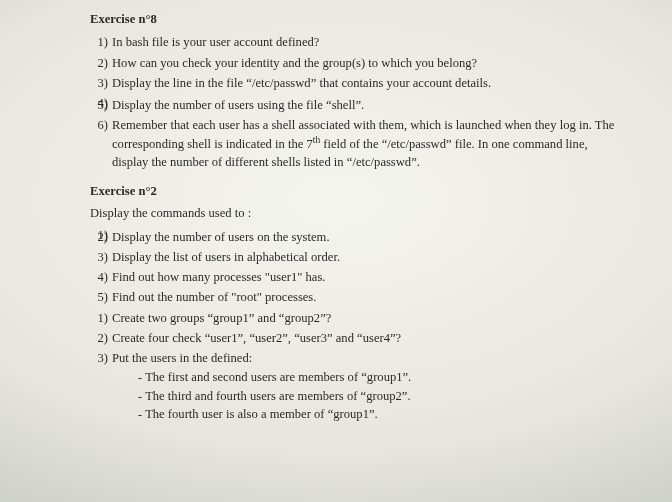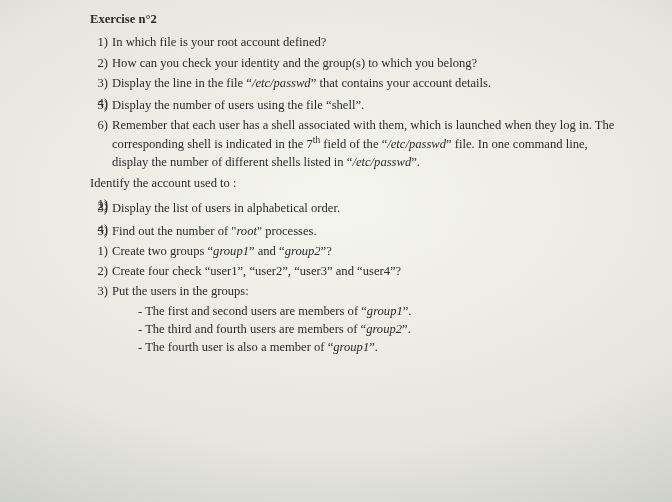--- a/index.html
+++ b/index.html
@@ -47,50 +47,51 @@
     text-align: right;
   }
   ul.sublist {
     margin: 1px 0 1px 26px;
     padding: 0;
     list-style: none;
   }
   ul.sublist > li::before {
     content: "- ";
   }
-  .i { font-style: italic; }
+  .i { }
   sup { font-size: 0.75em; line-height: 0; }
 </style>
 </head>
 <body>
 
 <div class="page">
 
-  <div class="ex-title">Exercise n°2</div>
+  <div class="ex-title">Exercise n°8</div>
   <ol class="qlist" id="ex1-list">
-      <li><span class="num">1)</span><span>In which file is your root account defined?</span></li>
+      <li><span class="num">1)</span><span>In bash file is your user account defined?</span></li>
       <li><span class="num">2)</span><span>How can you check your identity and the group(s) to which you belong?</span></li>
       <li><span class="num">3)</span><span>Display the line in the file “<span class="i">/etc/passwd</span>” that contains your account details.</span></li>
       <li><span class="num">4)</span></li>
       <li><span class="num">5)</span><span>Display the number of users using the file “shell”.</span></li>
       <li><span class="num">6)</span><span>Remember that each user has a shell associated with them, which is launched when they log in. The corresponding shell is indicated in the 7<sup>th</sup> field of the “<span class="i">/etc/passwd</span>” file. In one command line, display the number of different shells listed in “<span class="i">/etc/passwd</span>”.</span></li>
     </ol>
 
-  <div class="ex-intro">Identify the account used to :</div>
+  <div class="ex-title">Exercise n°2</div>
+  <div class="ex-intro">Display the commands used to :</div>
   <ol class="qlist" id="ex2-list">
       <li><span class="num">1)</span></li>
-      <li><span class="num">2)</span></li>
+      <li><span class="num">2)</span><span>Display the number of users on the system.</span></li>
       <li><span class="num">3)</span><span>Display the list of users in alphabetical order.</span></li>
-      <li><span class="num">4)</span></li>
+      <li><span class="num">4)</span><span>Find out how many processes "<span class="i">user1</span>" has.</span></li>
       <li><span class="num">5)</span><span>Find out the number of "<span class="i">root</span>" processes.</span></li>
     </ol>
 
   <ol class="qlist" id="ex3-list">
       <li><span class="num">1)</span><span>Create two groups “<span class="i">group1</span>” and “<span class="i">group2</span>”?</span></li>
       <li><span class="num">2)</span><span>Create four check “user1”, “user2”, “user3” and “user4”?</span></li>
-      <li><span class="num">3)</span><span>Put the users in the groups:</span><ul class="sublist">
+      <li><span class="num">3)</span><span>Put the users in the defined:</span><ul class="sublist">
           <li>The first and second users are members of “<span class="i">group1</span>”.</li>
           <li>The third and fourth users are members of “<span class="i">group2</span>”.</li>
           <li>The fourth user is also a member of “<span class="i">group1</span>”.</li>
         </ul></li>
     </ol>
 
 </div>
 
 </body></html>

